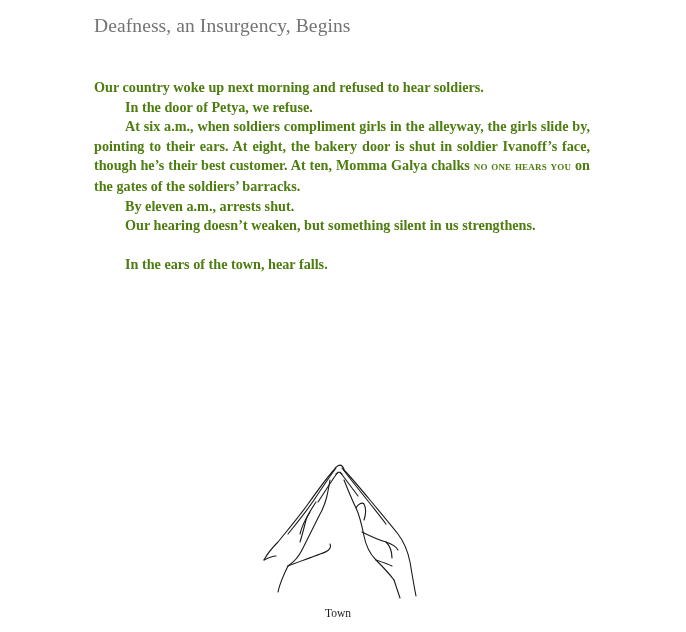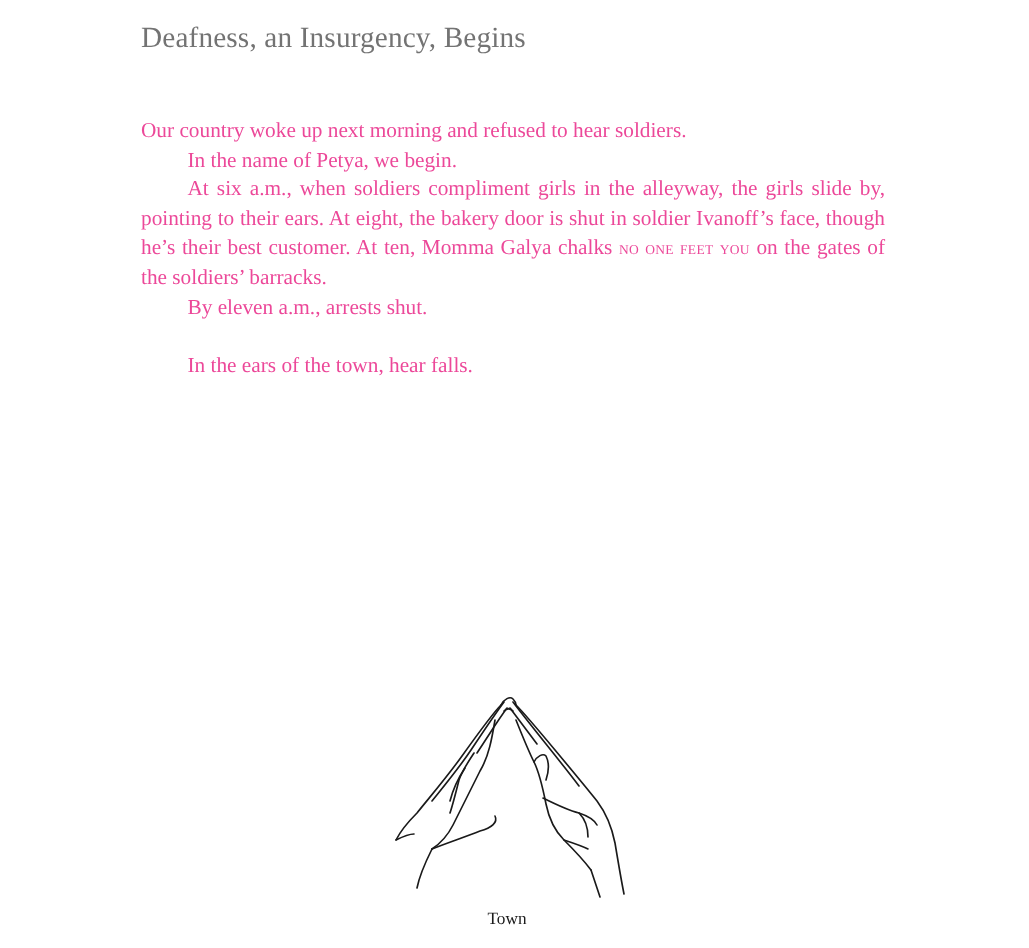--- a/index.html
+++ b/index.html
@@ -26,21 +26,22 @@
       color: #737373;
       letter-spacing: 0.1px;
     }
     .body-text {
       position: absolute;
       left: 94px;
       top: 78px;
       width: 496px;
       font-size: 14.2px;
       line-height: 19.6px;
-      color: #ec4899;
+      color: #4d7c0f;
+      font-weight: bold;
     }
     .body-text p {
       margin: 0;
       text-align: justify;
     }
     .body-text p.indent {
       text-indent: 31px;
     }
     .body-text p.spaced {
       margin-top: 19.6px;
@@ -68,23 +69,24 @@
       color: #1c1c1c;
     }
   </style>
 </head>
 <body>
 
 <h1 class="title">Deafness, an Insurgency, Begins</h1>
 
 <div class="body-text">
   <p>Our country woke up next morning and refused to hear soldiers.</p>
-  <p class="indent">In the name of Petya, we begin.</p>
-  <p class="indent"><span>At six a.m., when soldiers compliment girls in the alleyway, the girls slide by, pointing to their ears. At eight, the bakery door is shut in soldier Ivanoff’s face, though he’s their best customer. At ten, Momma Galya chalks </span><span class="smallcaps">no one feet you</span><span> on the gates of the soldiers’ barracks.</span></p>
+  <p class="indent">In the door of Petya, we refuse.</p>
+  <p class="indent"><span>At six a.m., when soldiers compliment girls in the alleyway, the girls slide by, pointing to their ears. At eight, the bakery door is shut in soldier Ivanoff’s face, though he’s their best customer. At ten, Momma Galya chalks </span><span class="smallcaps">no one hears you</span><span> on the gates of the soldiers’ barracks.</span></p>
   <p class="indent">By eleven a.m., arrests shut.</p>
+  <p class="indent">Our hearing doesn’t weaken, but something silent in us strengthens.</p>
   <p class="indent spaced">In the ears of the town, hear falls.</p>
 </div>
 
 <div class="illustration">
   <svg width="164" height="140" viewBox="0 0 164 140" fill="none" stroke="#1a1a1a" stroke-width="1.1" stroke-linecap="round" stroke-linejoin="round">
 
     <path d="M76 8 C70 14 60 28 50 42 C40 56 28 70 20 80 C14 86 9 92 6 98"></path>
     <path d="M78 6 C72 14 64 26 56 38 C48 50 38 62 30 72"></path>
     <path d="M80 10 C74 18 68 28 60 40"></path>
 

